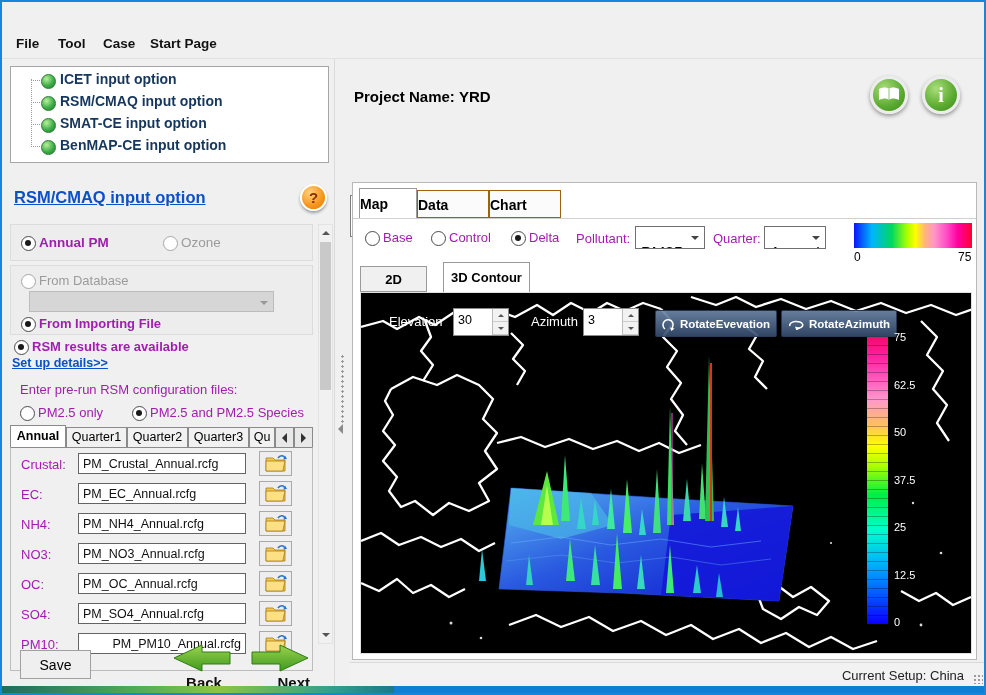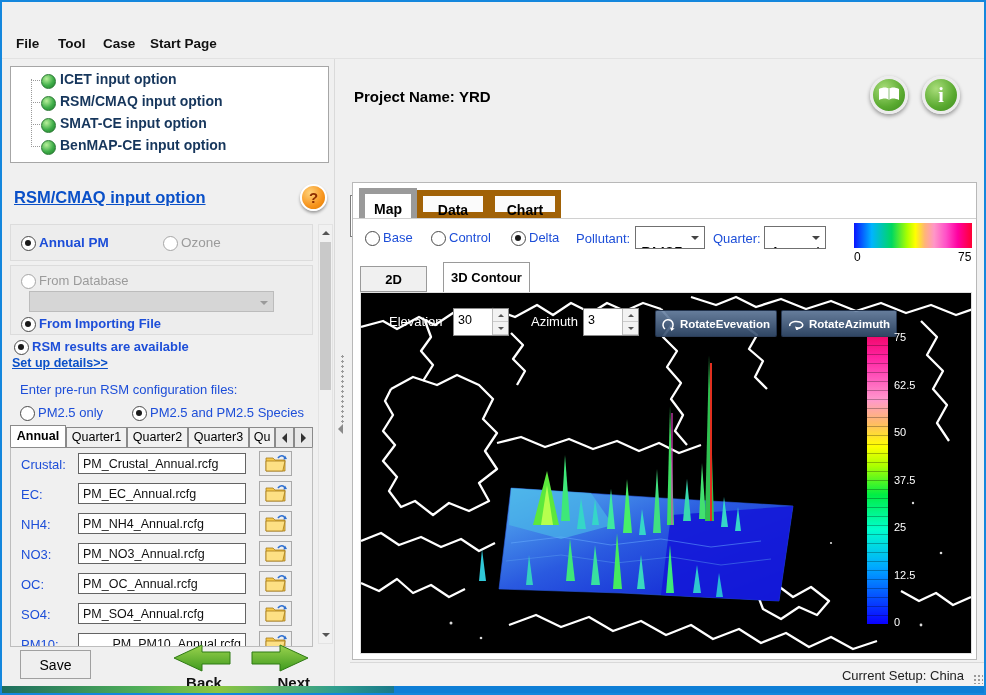--- a/index.html
+++ b/index.html
@@ -8,21 +8,21 @@
   
   .titlebar{left:0;top:0;width:982px;height:30px;background:#fff;}
   .title-text{left:32px;top:8px;font-size:13px;color:#1a1a1a;}
   .winbtn{top:0;width:44px;height:30px;text-align:center;line-height:30px;font-size:14px;color:#222;cursor:default;}
   .menubar{left:0;top:30px;width:982px;height:27px;background:#f0f0f0;border-bottom:1px solid #e2e2e2;}
   .menu-item{top:4px;font-size:13.5px;font-weight:700;color:#111;}
   
   .rdo{position:absolute;width:13px;height:13px;border:1px solid #4a4a4a;border-radius:50%;background:#fff;}
   .rdo.sel::after{content:'';position:absolute;left:2.5px;top:2.5px;width:6px;height:6px;border-radius:50%;background:#1a1a1a;}
   .rdo.dis{border-color:#a6a6a6;}
-  .lbl{position:absolute;font-size:13px;color:#1d4ed8;white-space:nowrap;}
+  .lbl{position:absolute;font-size:13px;color:#a21caf;white-space:nowrap;}
   .gray{color:#9b9b9b;}
   .bold{font-weight:700;}
   .semib{font-weight:600;}
   .grp{background:#ededed;border:1px solid #dcdcdc;}
   .link{color:#0a50c8;font-weight:700;text-decoration:underline;}
   .combo{background:#fff;border:1px solid #707070;font-size:16px;padding:18px 18px 0 5px;white-space:nowrap;overflow:hidden;}
   .combo::after{content:'';position:absolute;right:5px;top:9px;border:4px solid transparent;border-top-color:#444;}
   .combo.dis{background:#d6d6d6;border-color:#bcbcbc;color:#888;}
   .combo.dis::after{border-top-color:#9a9a9a;}
   .txt{background:#fff;border:1px solid #646464;font-size:12.5px;padding:0 4px;font-family:"Liberation Sans",sans-serif;color:#111;}
@@ -37,21 +37,21 @@
   .tri-d{width:0;height:0;border:4px solid transparent;border-top-color:#555;border-bottom:none;}
   
   .sb{background:#f1f1f1;border:1px solid #e3e3e3;}
   .sb-arrow{position:absolute;left:0;width:13px;height:16px;display:flex;align-items:center;justify-content:center;}
   .sb-thumb{position:absolute;left:1px;width:11px;background:#c9c9c9;}
   
   .navlbl{font-size:15px;font-weight:700;color:#111;}
   
   .mtab{top:136px;height:42px;background:#fff;border:1px solid #7c7c7c;display:flex;align-items:center;justify-content:center;gap:4px;font-size:15px;font-weight:700;color:#000;}
   .mtab.act{background:linear-gradient(#e0e0e0,#c9c9c9);height:44px;}
-  .subtab{background:#fbfbfb;border:6px solid #a16207;font-size:14px;font-weight:700;text-align:center;}
+  .subtab{background:#fbfbfb;border:1px solid #a16207;font-size:14px;font-weight:700;}
   .subtab.act{background:#fff;border-color:#9a9a9a;border-bottom:none;}
   .ctab{border:1px solid #9a9a9a;background:#f0f0f0;font-size:13px;font-weight:700;text-align:center;}
   .ctab.act{background:#fff;border-bottom:none;}
   
   .roundbtn{border-radius:50%;border:3px solid #ececec;box-shadow:0 2px 4px rgba(0,0,0,.4);display:flex;align-items:center;justify-content:center;}
   .greenball{background:radial-gradient(circle at 35% 30%,#a9dd7a,#5aaa30 60%,#3c8a1e);}
   .helpbtn{border-radius:50%;background:radial-gradient(circle at 35% 30%,#ffd27a,#f7941d 60%,#e07a00);border:2px solid #fff;box-shadow:0 2px 3px rgba(0,0,0,.35);display:flex;align-items:center;justify-content:center;font-weight:700;color:#8d2e00;font-size:15px;}
   
   .sphere{position:absolute;width:13px;height:13px;border-radius:50%;background:radial-gradient(circle at 35% 30%,#b8f09a,#3fae49 55%,#1f7a2a);border:1px solid #2a7a33;}
   .tree-lbl{position:absolute;font-size:14px;font-weight:600;color:#16365c;white-space:nowrap;}
@@ -144,21 +144,21 @@
     <div class="abs qtab" style="left:125px;top:368px;width:61px;height:21px">Quarter2</div>
     <div class="abs qtab" style="left:186px;top:368px;width:61px;height:21px">Quarter3</div>
     <div class="abs qtab" style="left:247px;top:368px;width:26px;height:21px">Qu</div>
     <div class="abs arrcell" style="left:273px;top:368px;width:19px;height:21px">
         <div class="tri-l"></div>
       </div>
     <div class="abs arrcell" style="left:292px;top:368px;width:19px;height:21px">
         <div class="tri-r"></div>
       </div>
 
-    <div class="abs" style="left:8px;top:388px;width:303px;height:200px;background:#f0f0f0;border:1px solid #bdbdbd;border-top:1px solid #8a8a8a;overflow:hidden">
+    <div class="abs" style="left:8px;top:388px;width:303px;height:224px;background:#f0f0f0;border:1px solid #bdbdbd;border-top:1px solid #8a8a8a;overflow:hidden">
 
       <span class="lbl" style="left:10px;top:9px">Crustal:</span>
       <input class="abs txt" style="left: 67px; top: 5px; width: 168px; height: 21px;" readonly="" value="PM_Crustal_Annual.rcfg">
       <div class="abs folderbtn" style="left:248px;top:3px;width:33px;height:25px">
         <svg width="22" height="17" viewBox="0 0 22 17">
             <path d="M1 3 h7 l2 2 h10 v11 h-19 z" fill="#f6c84c" stroke="#a67c1a" stroke-width="0.8"></path>
             <path d="M1 6 h19 l-2.2 10 h-16.8 z" fill="#fde084" stroke="#a67c1a" stroke-width="0.8"></path>
             <path d="M13 3 c2 -3 6 -3 7 0.5" stroke="#2d6fd0" stroke-width="1.6" fill="none"></path>
             <polygon points="20,0.6 22,4 18.4,4.4" fill="#2d6fd0"></polygon>
           </svg>

